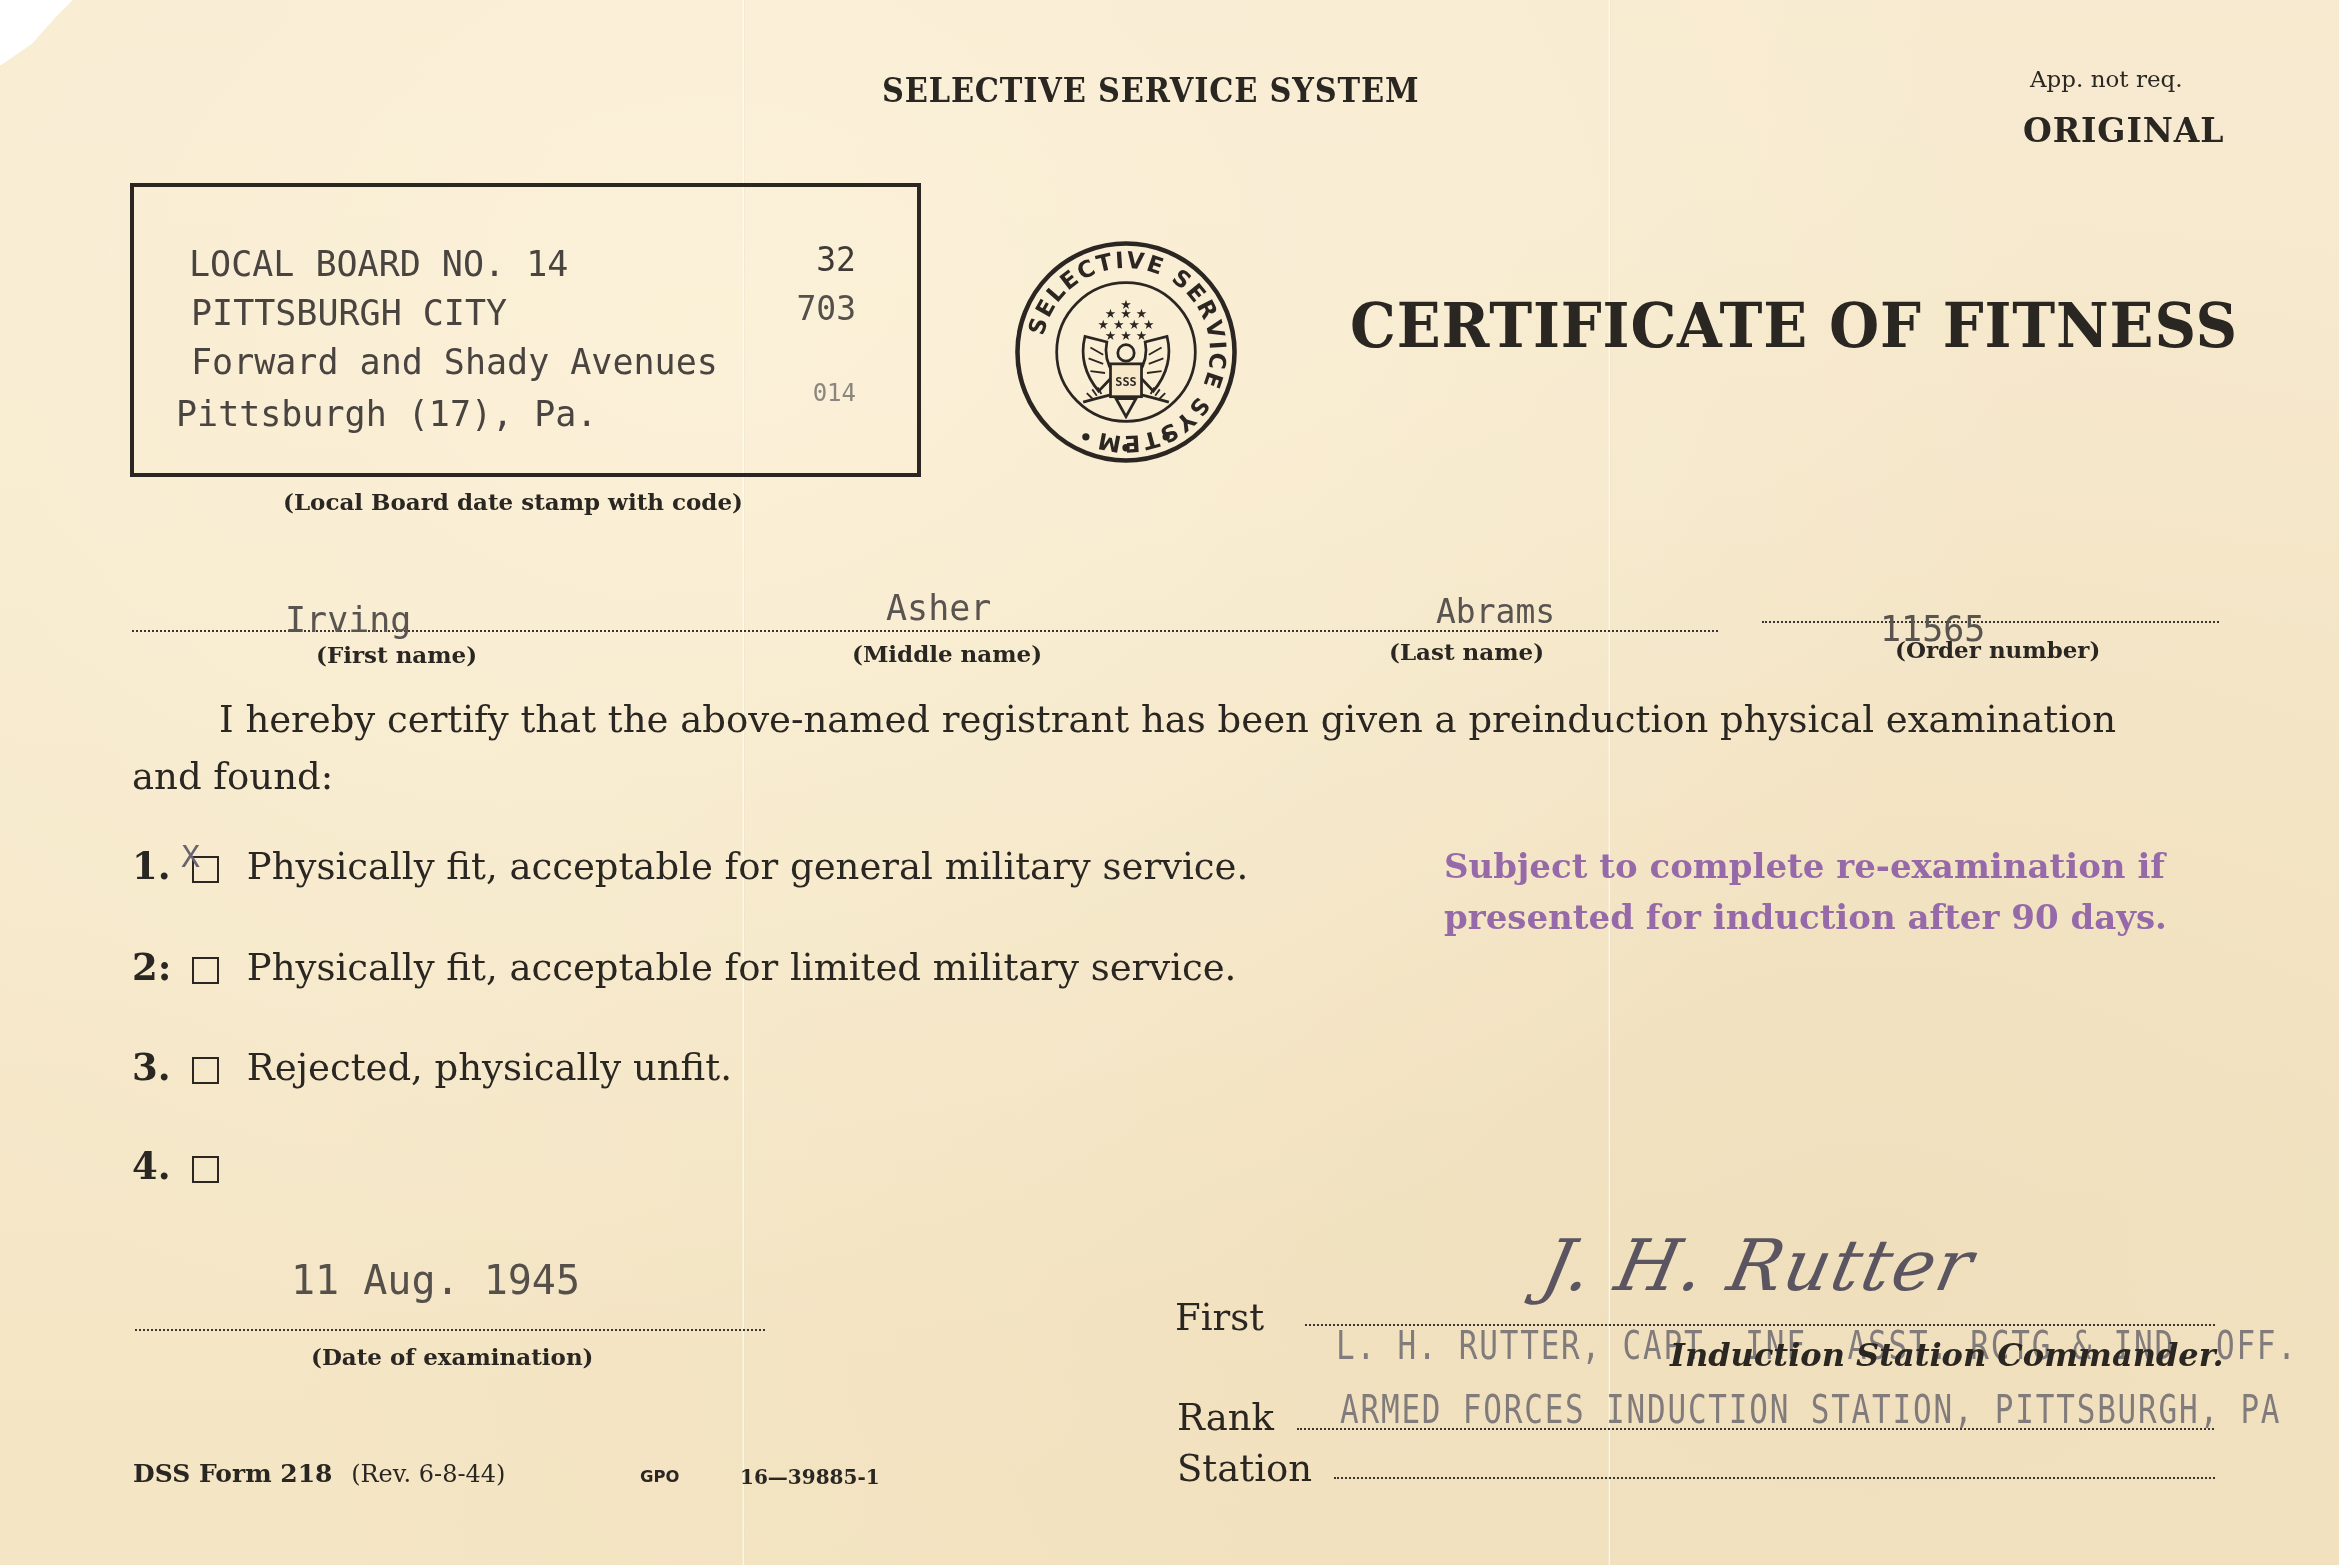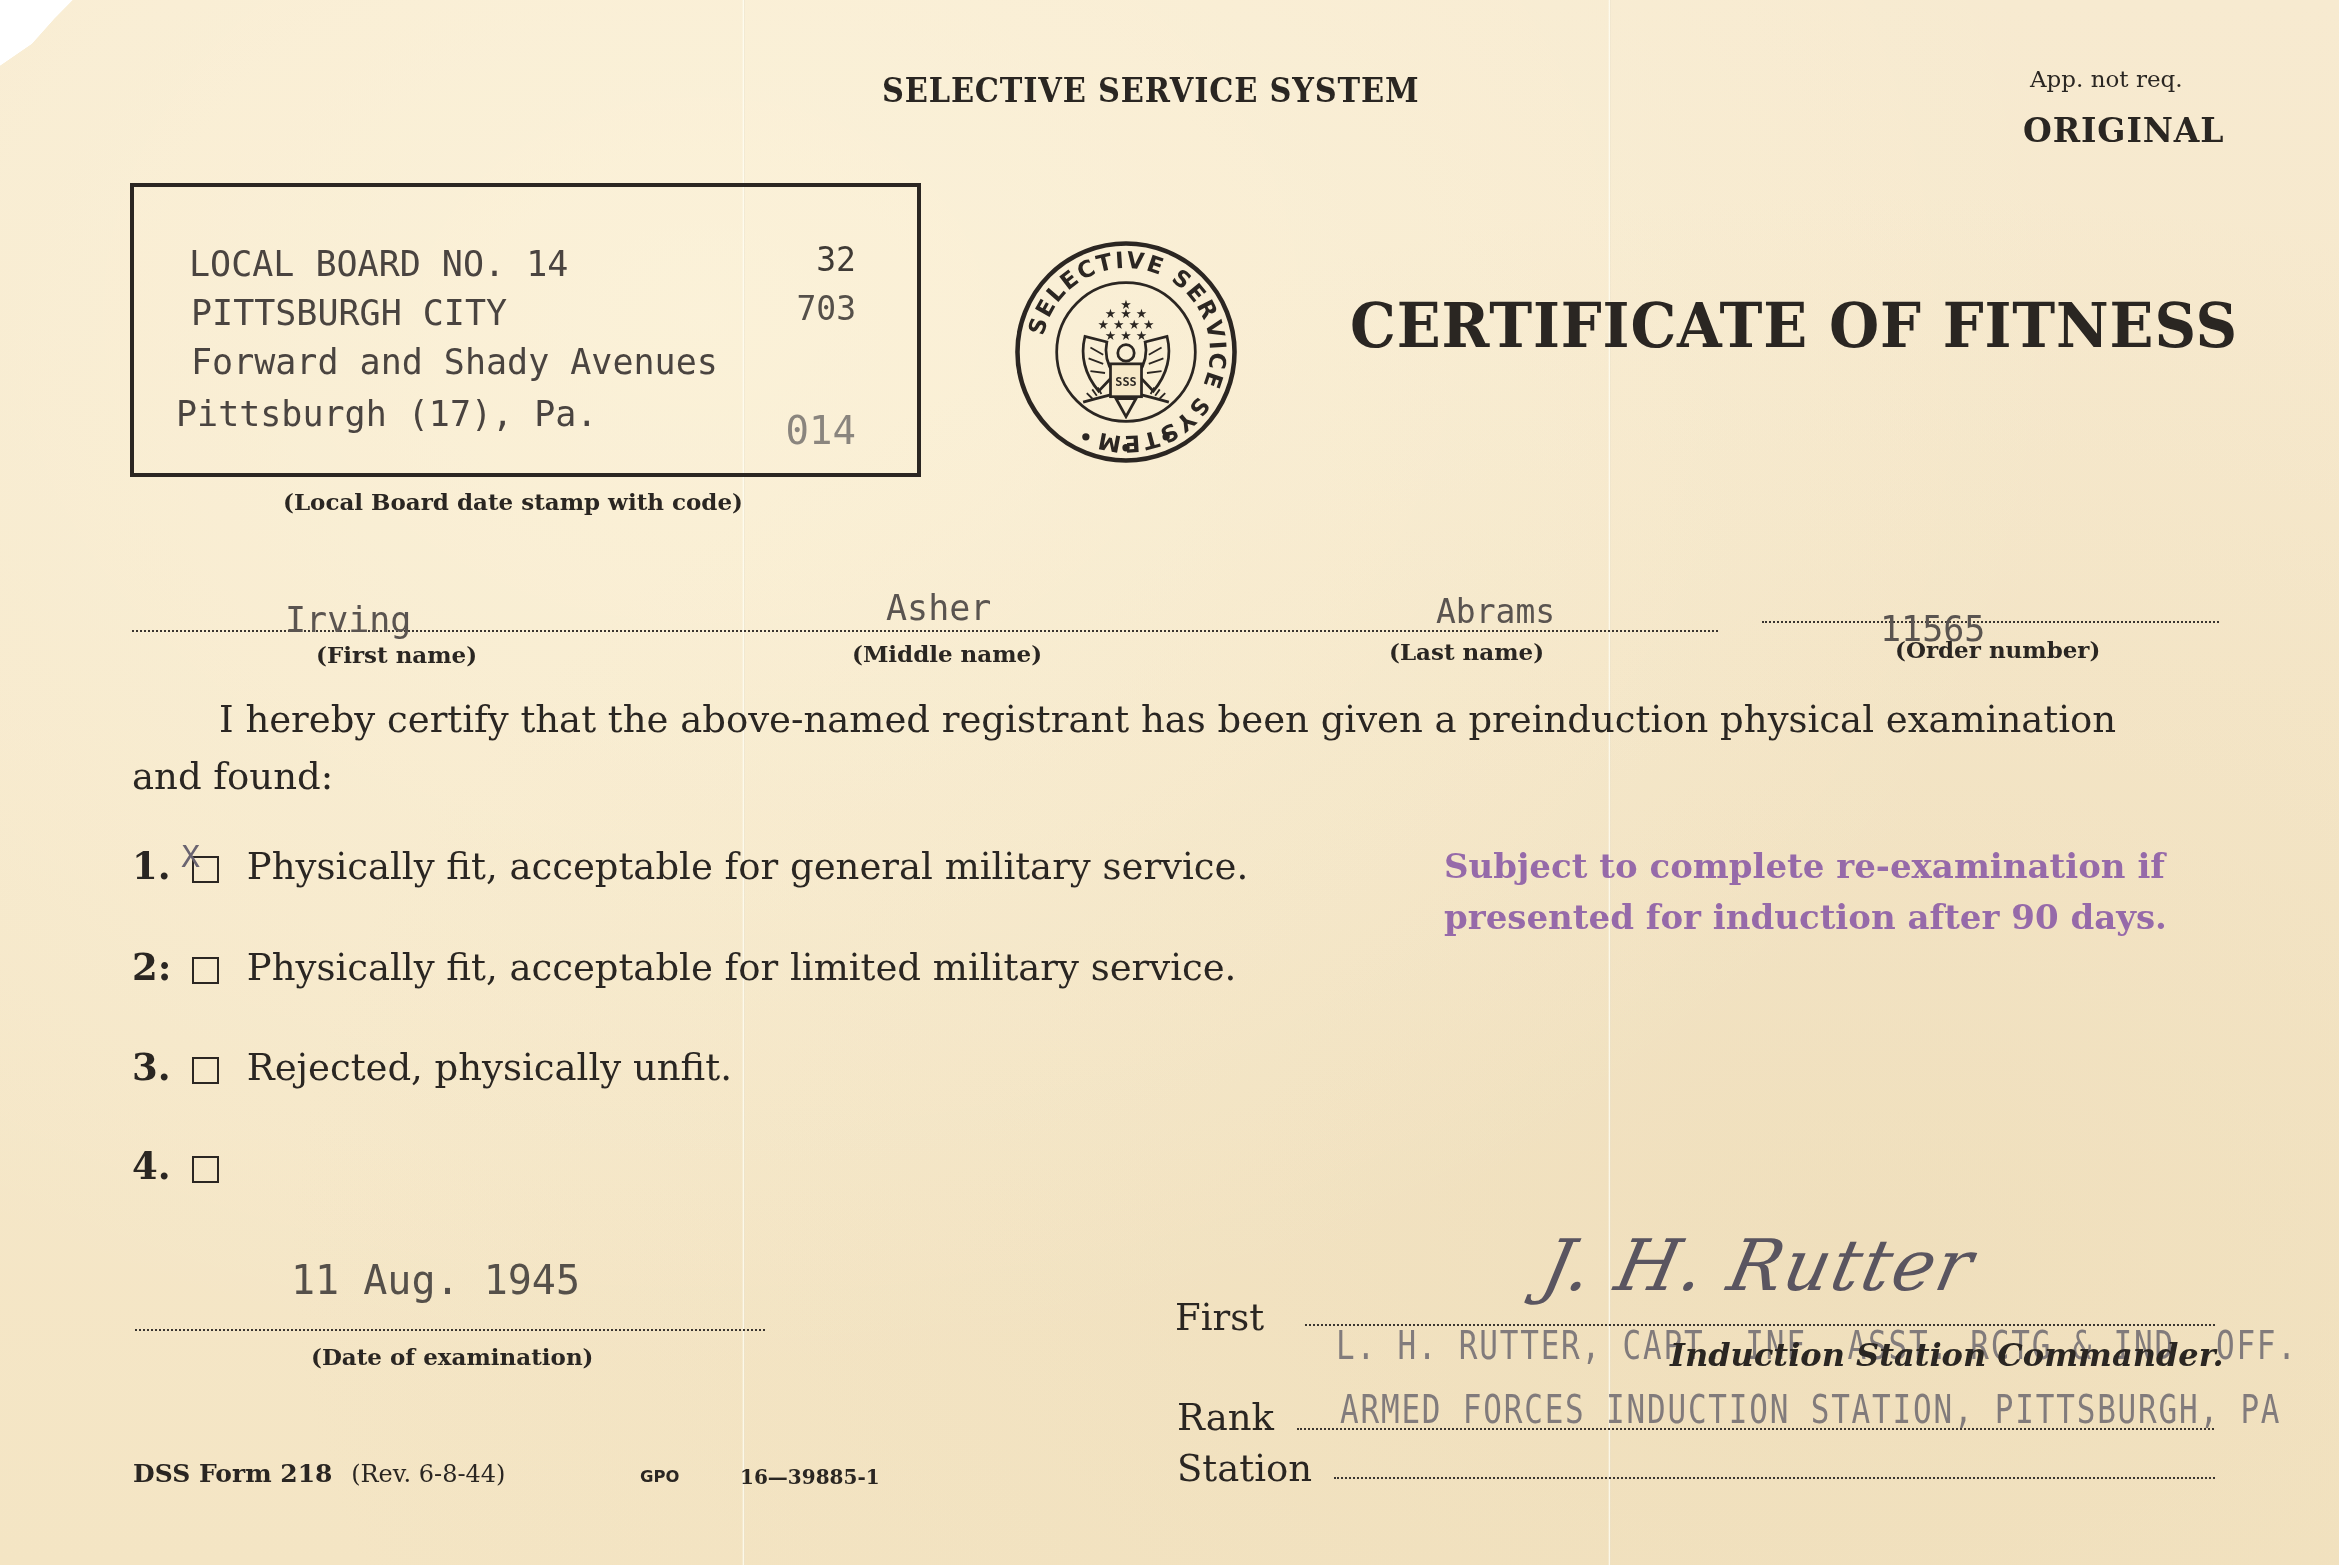--- a/index.html
+++ b/index.html
@@ -220,21 +220,21 @@
   <div class="abs app-not">App. not req.</div>
   <div class="abs original">ORIGINAL</div>
 
   <div class="abs stamp-box">
     <div class="stamp-line" style="left:55px; top:57px;">LOCAL BOARD NO. 14</div>
     <div class="stamp-line" style="left:57px; top:106px;">PITTSBURGH CITY</div>
     <div class="stamp-line" style="left:57px; top:155px;">Forward and Shady Avenues</div>
     <div class="stamp-line" style="left:42px; top:207px;">Pittsburgh (17), Pa.</div>
     <div class="stamp-code" style="left:612px; top:53px; color:#3f3a35;">32</div>
     <div class="stamp-code" style="left:612px; top:102px;">703</div>
-    <div class="stamp-code" style="left:612px; top:221px; color:#8a857e; font-size:39px;">014</div>
+    <div class="stamp-code" style="left:612px; top:192px; color:#8a857e; font-size:24px;">014</div>
   </div>
   <div class="abs stamp-caption">(Local Board date stamp with code)</div>
 
   <div class="abs seal">
     <svg width="228" height="228" viewBox="0 0 250 250">
       <defs>
         <path id="sealArc" d="M 125 125 m -92 0 a 92 92 0 1 1 184 0 a 92 92 0 1 1 -184 0"></path>
       </defs>
       <circle cx="125" cy="125" r="119" fill="none" stroke="#2b2622" stroke-width="5"></circle>
       <circle cx="125" cy="125" r="76" fill="none" stroke="#2b2622" stroke-width="3"></circle>

